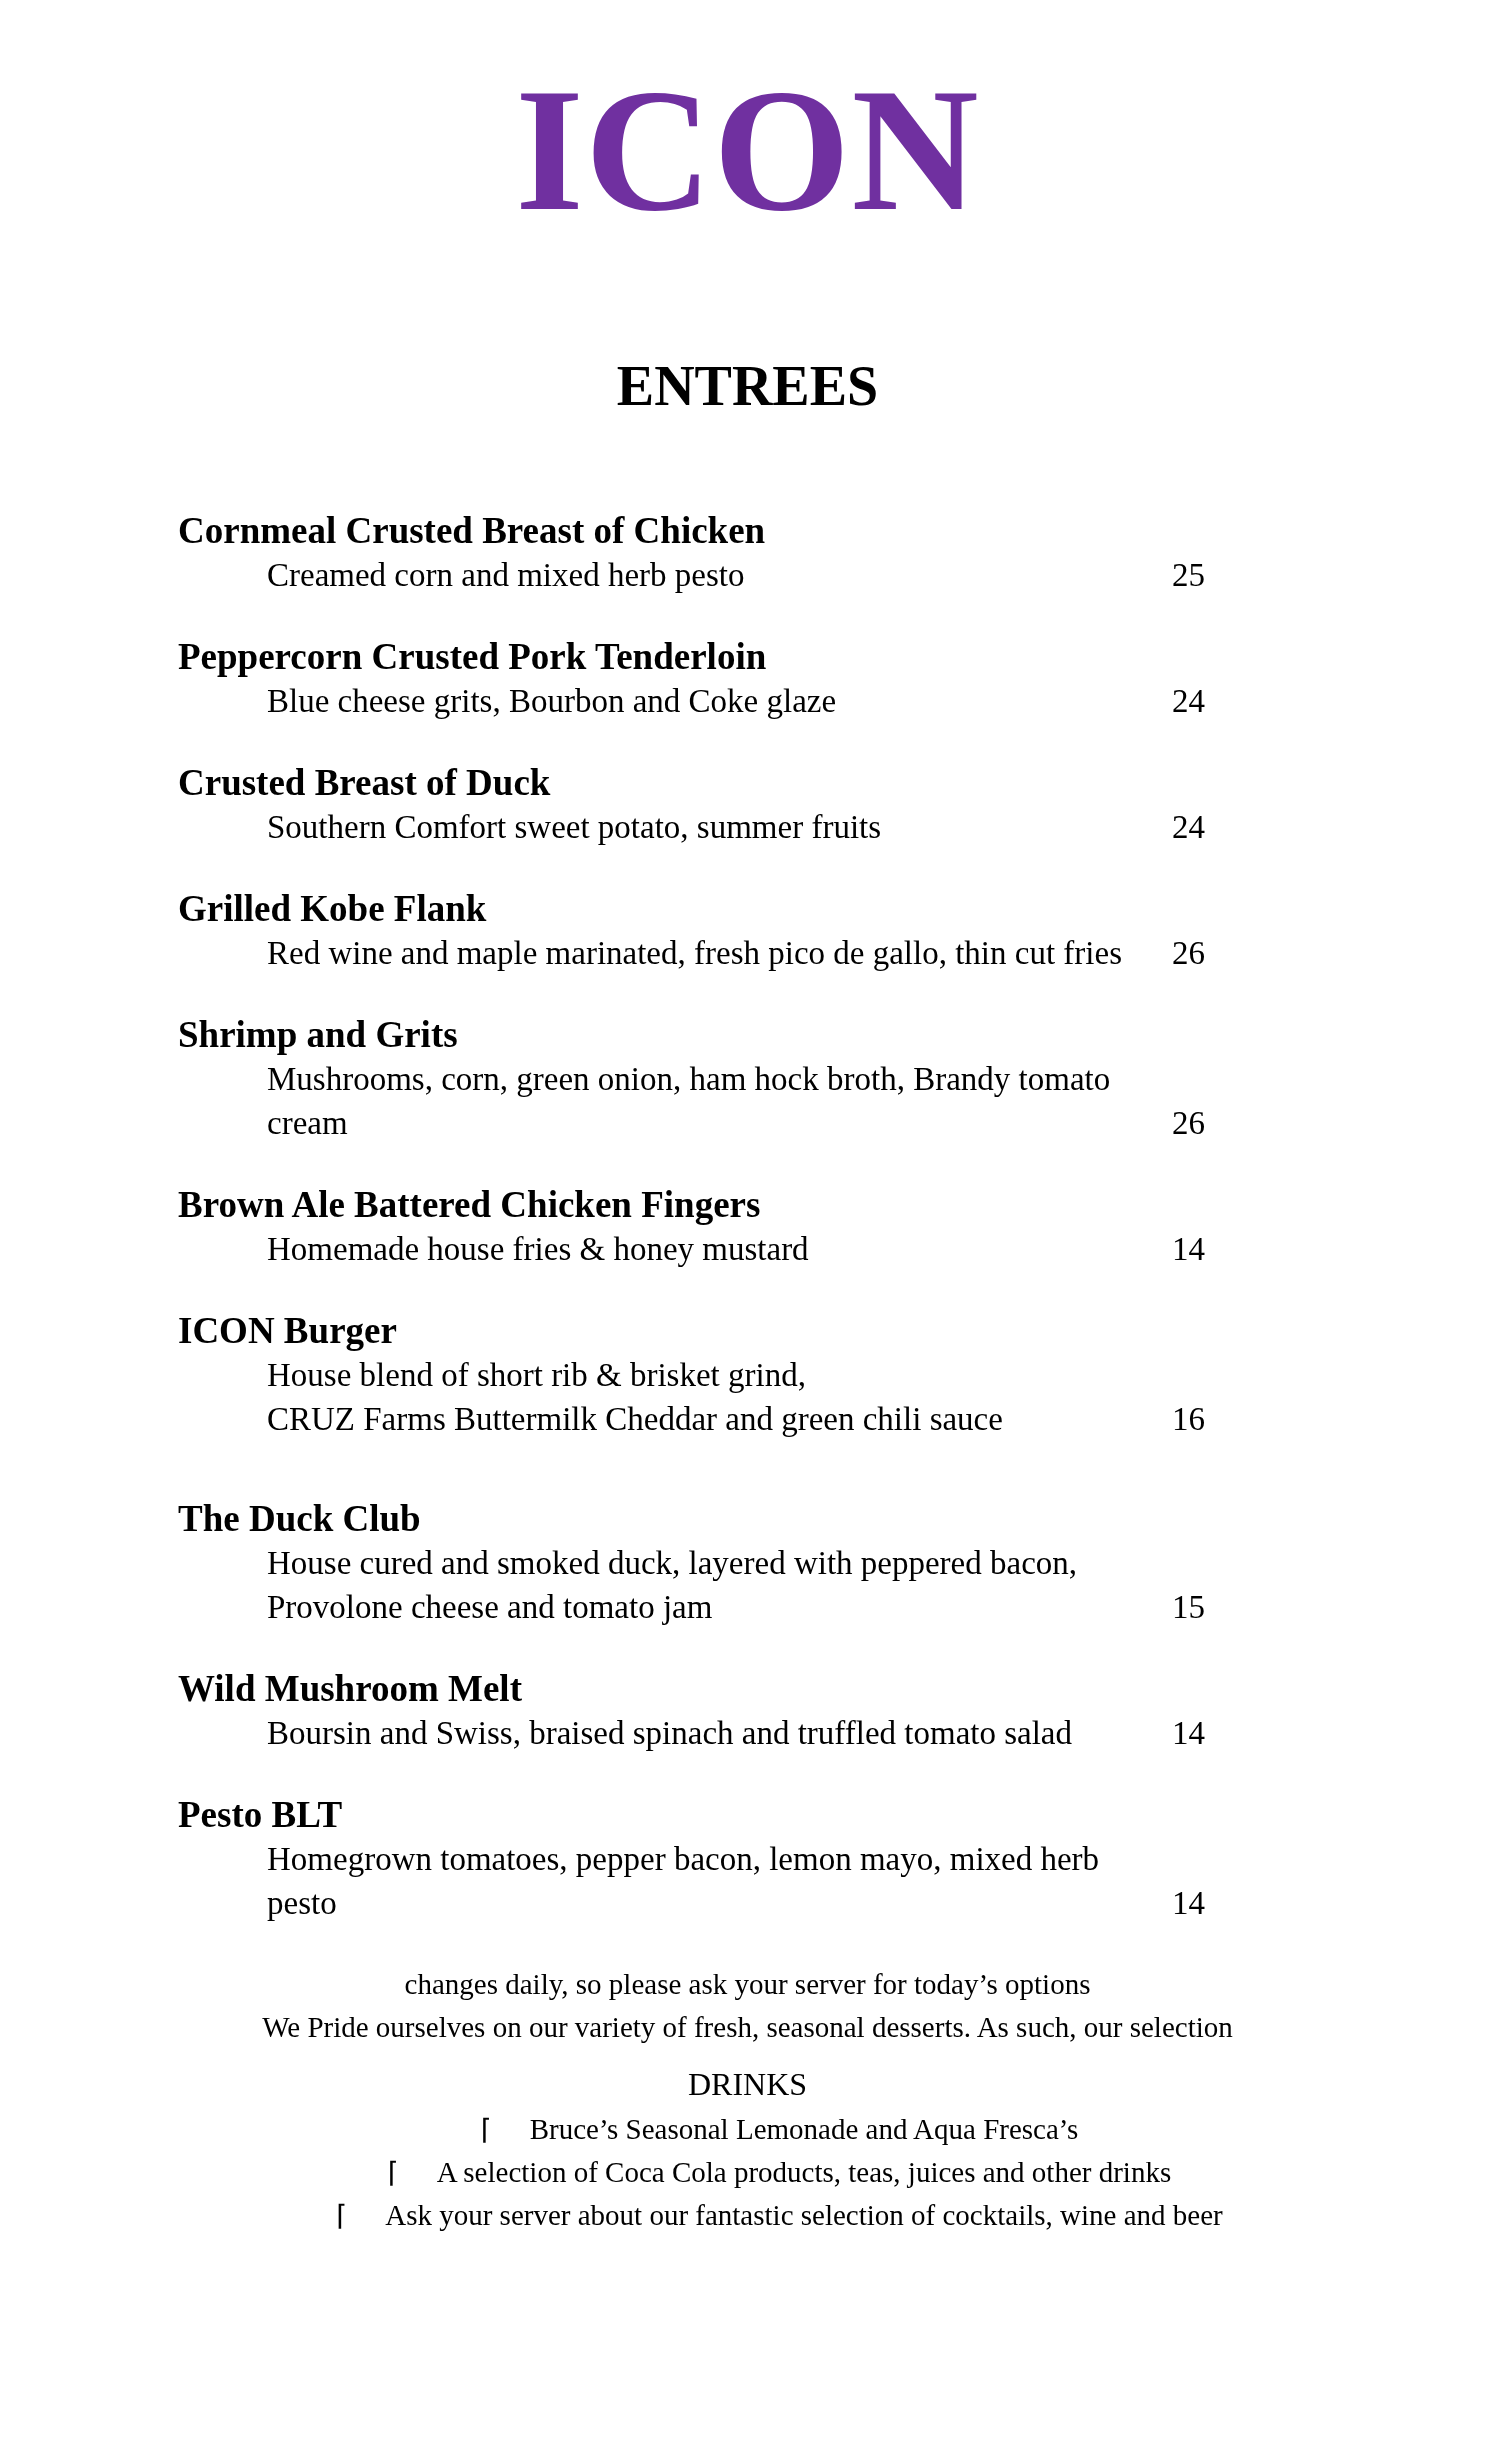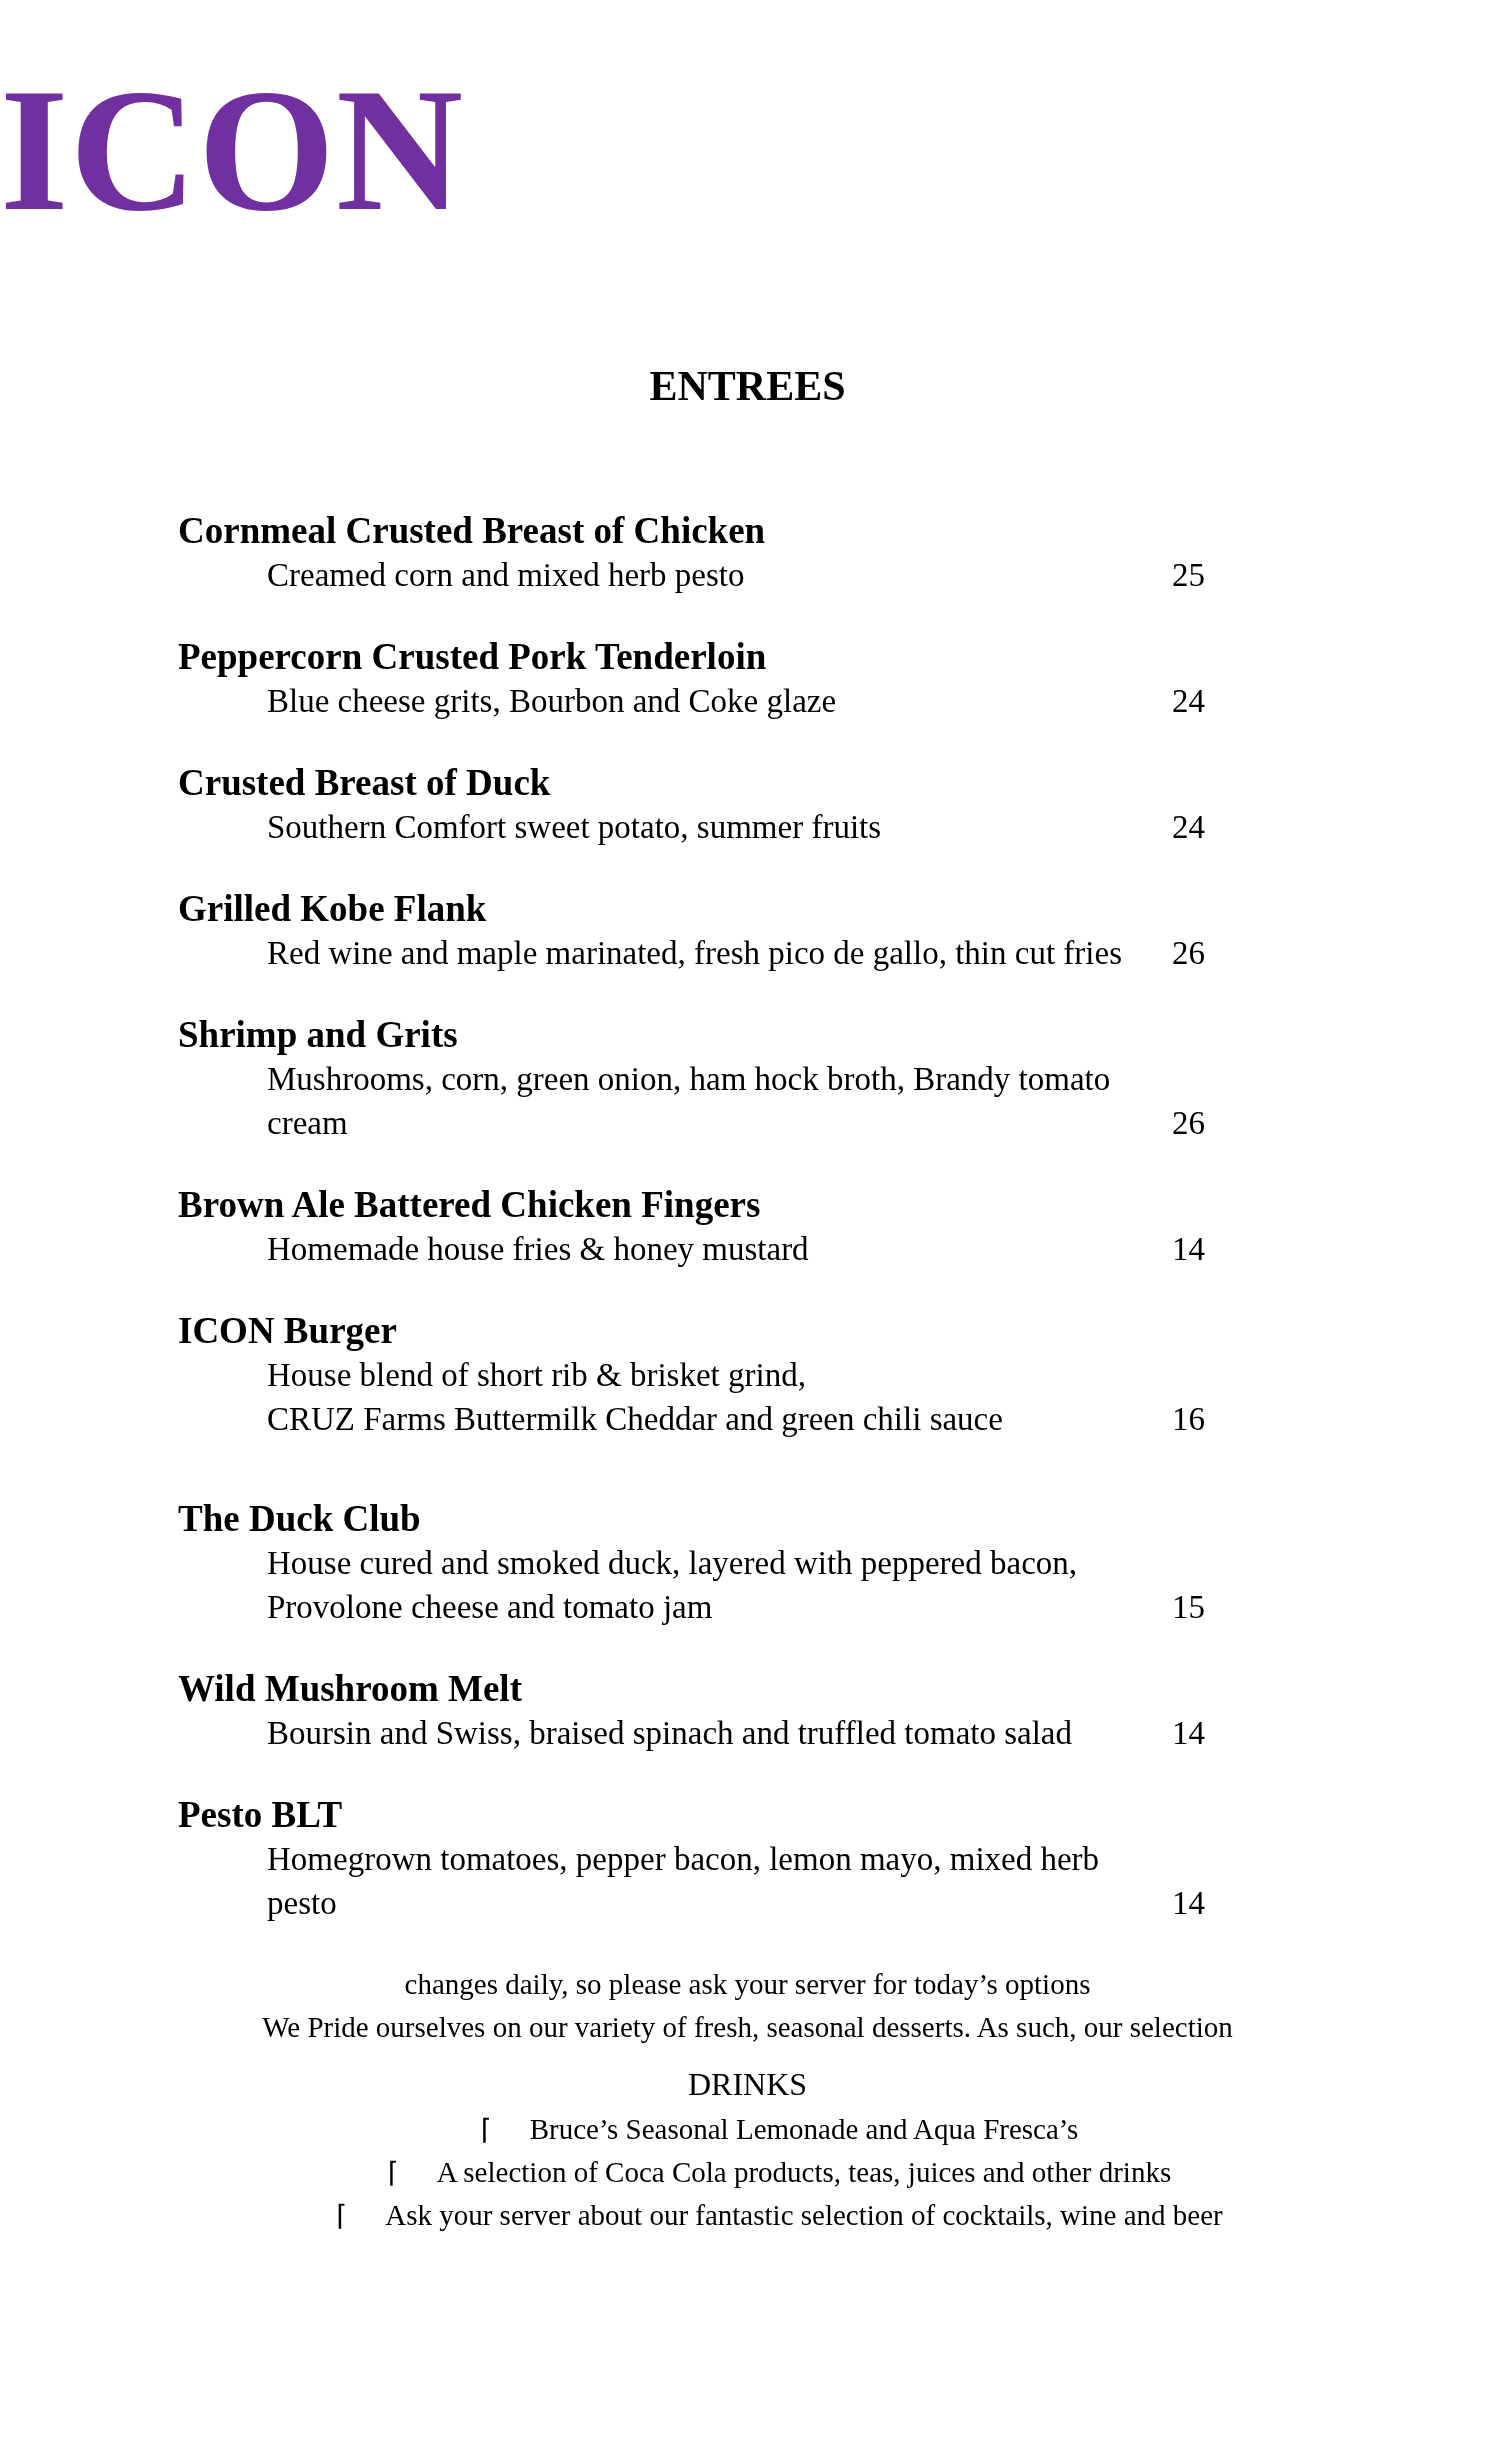--- a/index.html
+++ b/index.html
@@ -10,30 +10,31 @@
   .page {
     position: relative;
     width: 1495px;
     height: 2462px;
     background: #ffffff;
     font-family: "Liberation Serif", serif;
     color: #000000;
     overflow: hidden;
   }
   .logo {
+    text-align: center;
     font-size: 176px;
     line-height: 176px;
     font-weight: bold;
     color: #7030A0;
     padding-top: 62px;
     letter-spacing: 1.2px;
   }
   .entrees-title {
     text-align: center;
-    font-size: 42px;
+    font-size: 56px;
     line-height: 49px;
     font-weight: bold;
     margin-top: 124px;
   }
   .menu-list {
     margin-left: 178px;
     width: 1027px;
     margin-top: 98px;
   }
   .item { margin-bottom: 38px; }

